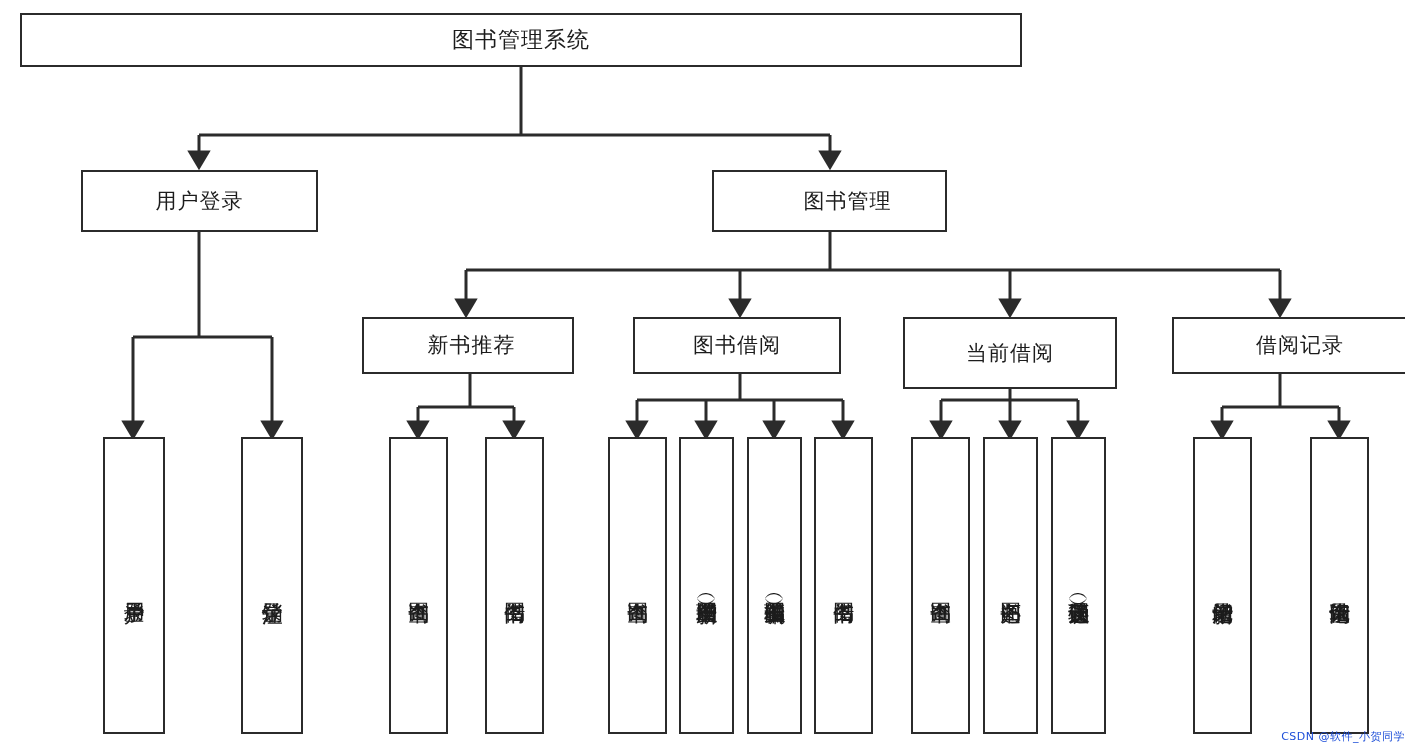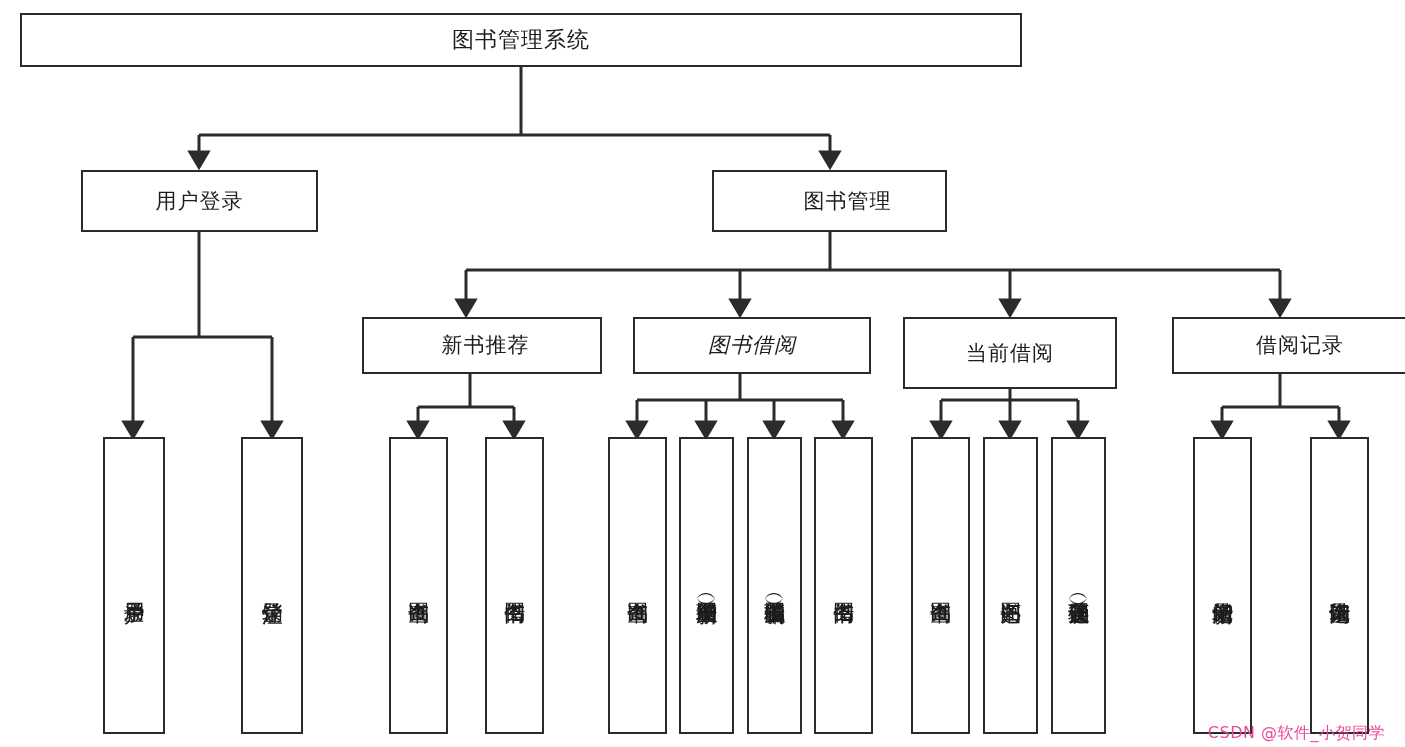--- a/index.html
+++ b/index.html
@@ -52,24 +52,24 @@
   }
   .node.leaf .vtext {
     writing-mode: vertical-rl;
     text-orientation: upright;
     line-height: 1.06;
     white-space: nowrap;
     display: block;
   }
   #watermark {
     position: absolute;
-    right: 20px;
+    right: 0;
     bottom: 3px;
-    font-size: 16px;
-    color: #ec4899;
+    font-size: 11px;
+    color: #1d4ed8;
     letter-spacing: 0.5px;
     white-space: nowrap;
   }
 </style>
 </head>
 <body>
 
 <div id="canvas">
 
   <svg id="wires" viewBox="0 0 1405 747" xmlns="http://www.w3.org/2000/svg">
@@ -120,22 +120,22 @@
       <path d="M1222,407 L1222,430" marker-end="url(#arrow)"></path>
       <path d="M1339,407 L1339,430" marker-end="url(#arrow)"></path>
     </g>
   </svg>
 
   <div class="node horiz" style="left:81px; top:170px; width:237px; height:62px;">用户登录</div>
 
   <div class="node horiz root" style="left:20px; top:13px; width:1002px; height:54px;">图书管理系统</div>
   <div class="node horiz" style="left:712px; top:170px; width:235px; height:62px;padding-left:36px;">图书管理</div>
 
-  <div class="node horiz" style="left:362px; top:317px; width:240px; height:57px;padding-left:7px;">新书推荐</div>
-  <div class="node horiz" style="left:633px; top:317px; width:238px; height:57px;font-style:italic;">图书借阅</div>
+  <div class="node horiz" style="left:362px; top:317px; width:212px; height:57px;padding-left:7px;">新书推荐</div>
+  <div class="node horiz" style="left:633px; top:317px; width:208px; height:57px;">图书借阅</div>
   <div class="node horiz" style="left:903px; top:317px; width:214px; height:72px;">当前借阅</div>
   <div class="node horiz" style="left:1172px; top:317px; width:256px; height:57px;">借阅记录</div>
 
   <div class="node leaf" style="left:103px; top:437px; width:62px; height:297px;">
     <span class="vtext">用户登录</span>
   </div>
   <div class="node leaf" style="left:241px; top:437px; width:62px; height:297px;">
     <span class="vtext">注销登录</span>
   </div>
 

